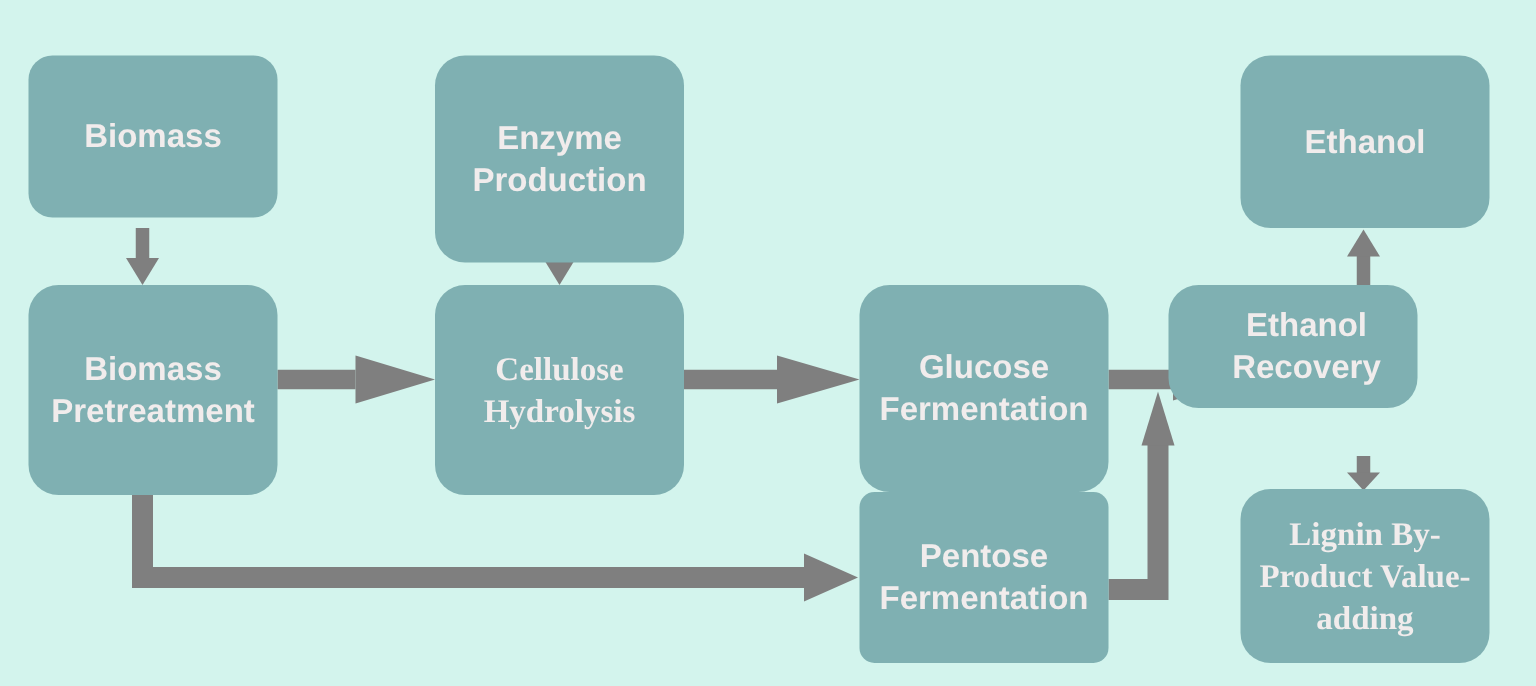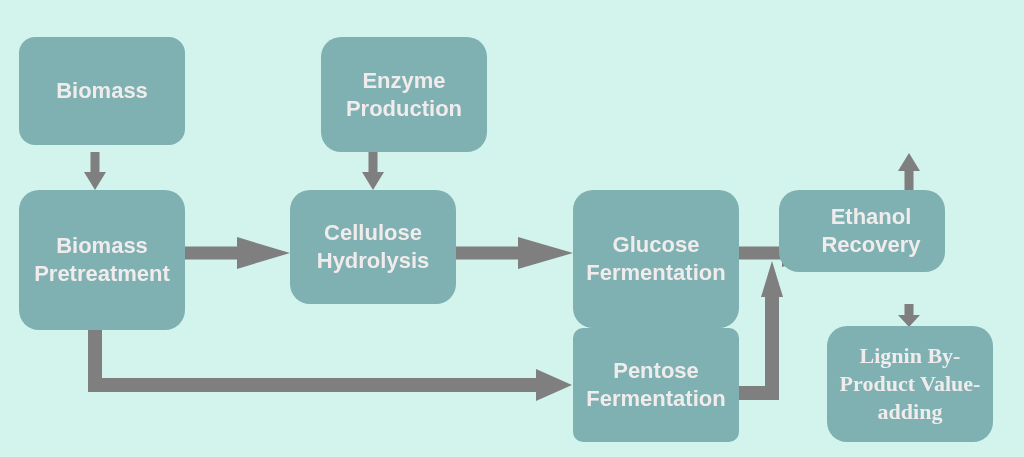--- a/index.html
+++ b/index.html
@@ -32,24 +32,24 @@
     font-size: 22px;
     line-height: 28px;
     display: flex;
     align-items: center;
     justify-content: center;
     text-align: center;
     padding: 0 6px;
     box-sizing: border-box;
   }
   .n-biomass              { left: 19px;  top: 37px;  height: 108px; border-radius: 16px; }
-  .n-enzyme-production    { left: 290px; top: 37px;  height: 115px; margin-left: 31px; }
+  .n-enzyme-production    { left: 290px; top: 37px;  height: 138px; }
   .n-ethanol              { left: 827px; top: 37px;  height: 115px; }
   .n-biomass-pretreatment { left: 19px;  top: 190px; height: 140px; }
-  .n-cellulose-hydrolysis { left: 290px; top: 190px; height: 114px; }
+  .n-cellulose-hydrolysis { left: 290px; top: 190px; height: 140px; font-family: Liberation Serif, serif; }
   .n-glucose-fermentation { left: 573px; top: 190px; height: 138px; }
   .n-ethanol-recovery     { left: 779px; top: 190px; height: 82px; padding-left: 24px; }
   .n-pentose-fermentation { left: 573px; top: 328px; height: 114px; border-radius: 10px; }
   .n-lignin-byproduct     { left: 827px; top: 326px; height: 116px; font-family: Liberation Serif, serif; }
   .arrow { fill: #7f7f7f; stroke: none; }
   .arrow-line { fill: none; stroke: #7f7f7f; stroke-width: 14; stroke-linejoin: miter; }
 </style>
 </head>
 <body>
 
@@ -105,20 +105,23 @@
   </svg>
 
   <div class="node n-biomass">
     <span>Biomass</span>
   </div>
 
   <div class="node n-enzyme-production">
     <span>Enzyme Production</span>
   </div>
 
+  <div class="node n-ethanol">
+    <span>Ethanol</span>
+  </div>
 
   <div class="node n-biomass-pretreatment">
     <span>Biomass Pretreatment</span>
   </div>
 
   <div class="node n-cellulose-hydrolysis">
     <span>Cellulose Hydrolysis</span>
   </div>
 
   <div class="node n-glucose-fermentation">

